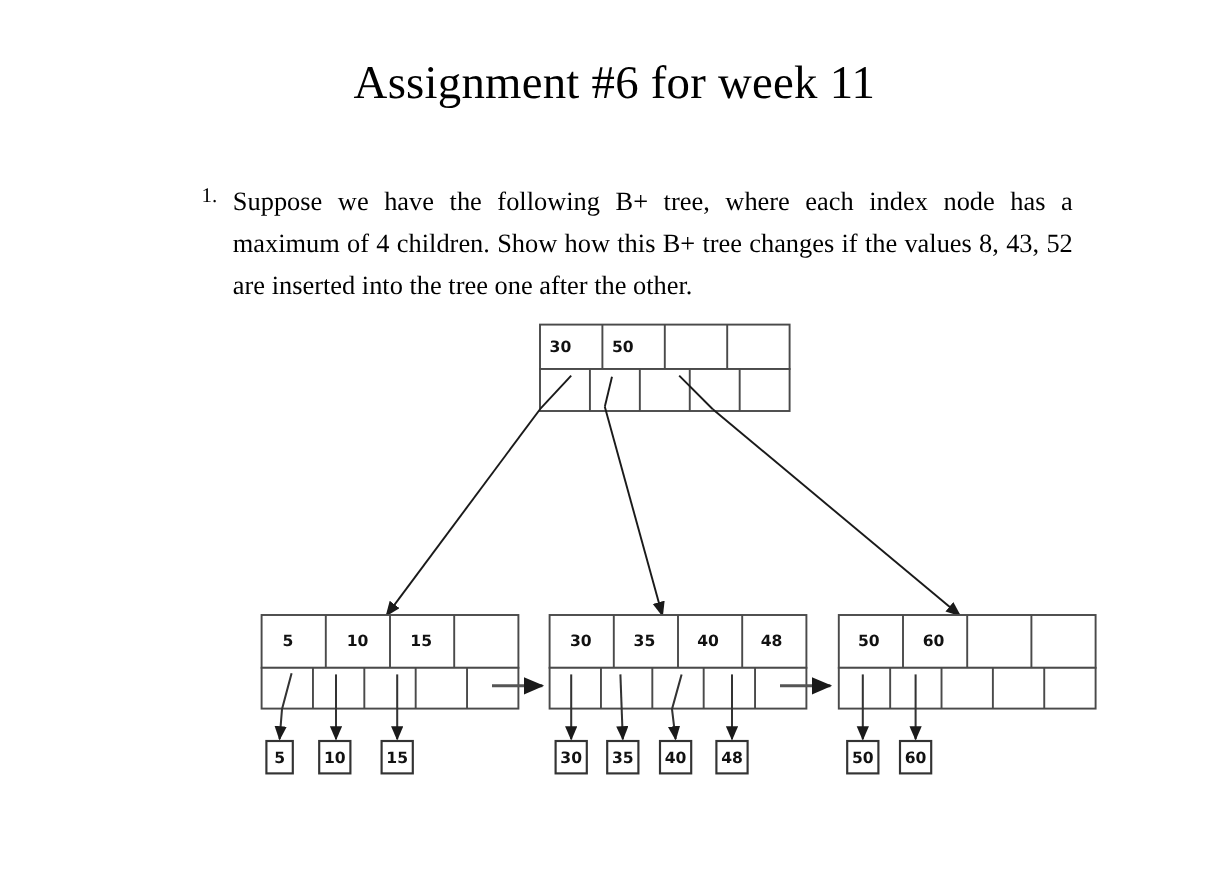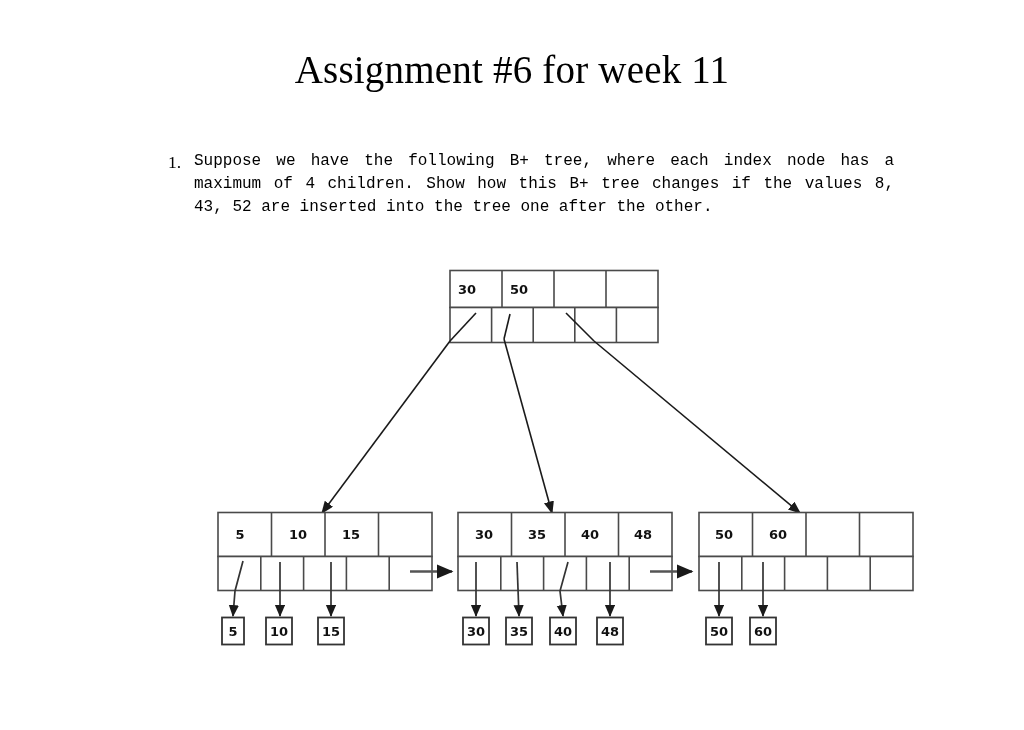--- a/index.html
+++ b/index.html
@@ -40,26 +40,25 @@
     display: flex;
     align-items: flex-start;
   }
   .q-number {
     width: 26px;
     flex: 0 0 26px;
     font-size: 17.5px;
     line-height: 25.5px;
   }
   .q-text {
-    font-size: 16px;
-    line-height: 23px;
+    font-size: 22px;
+    line-height: 35px;
     text-align: justify;
     text-justify: inter-word;
     width: 700px;
-    font-family: Liberation Mono, monospace;
   }
 
   
   #bplus-diagram {
     position: absolute;
     left: 0;
     top: 0;
     width: 883px;
     height: 730px;
     pointer-events: none;

